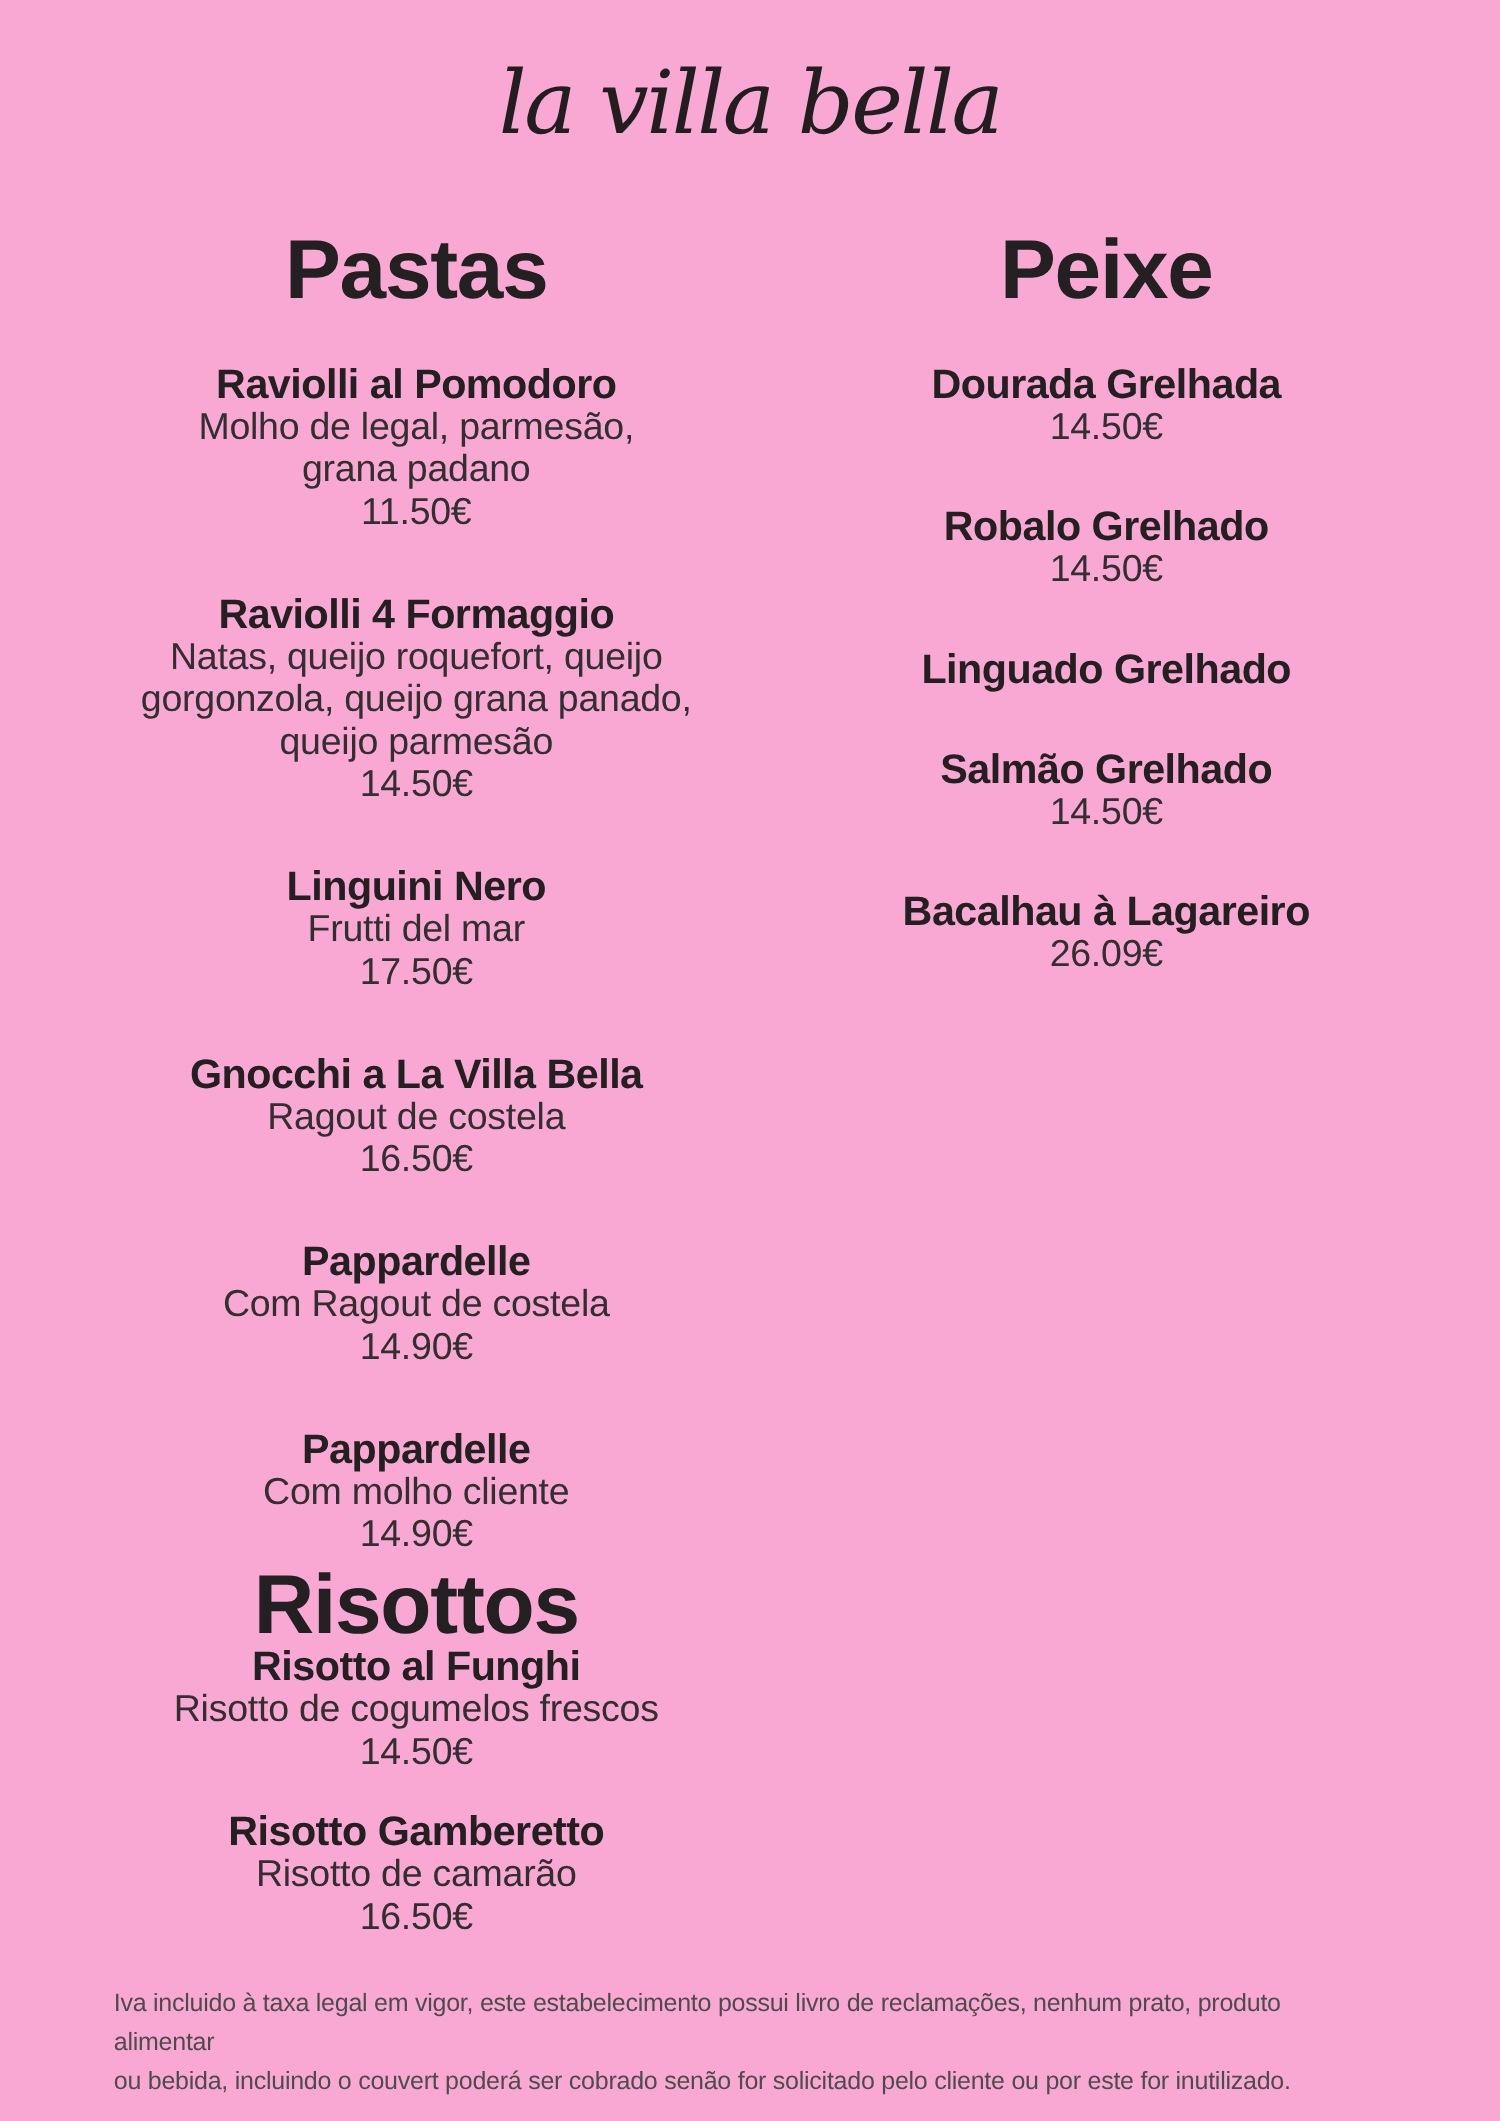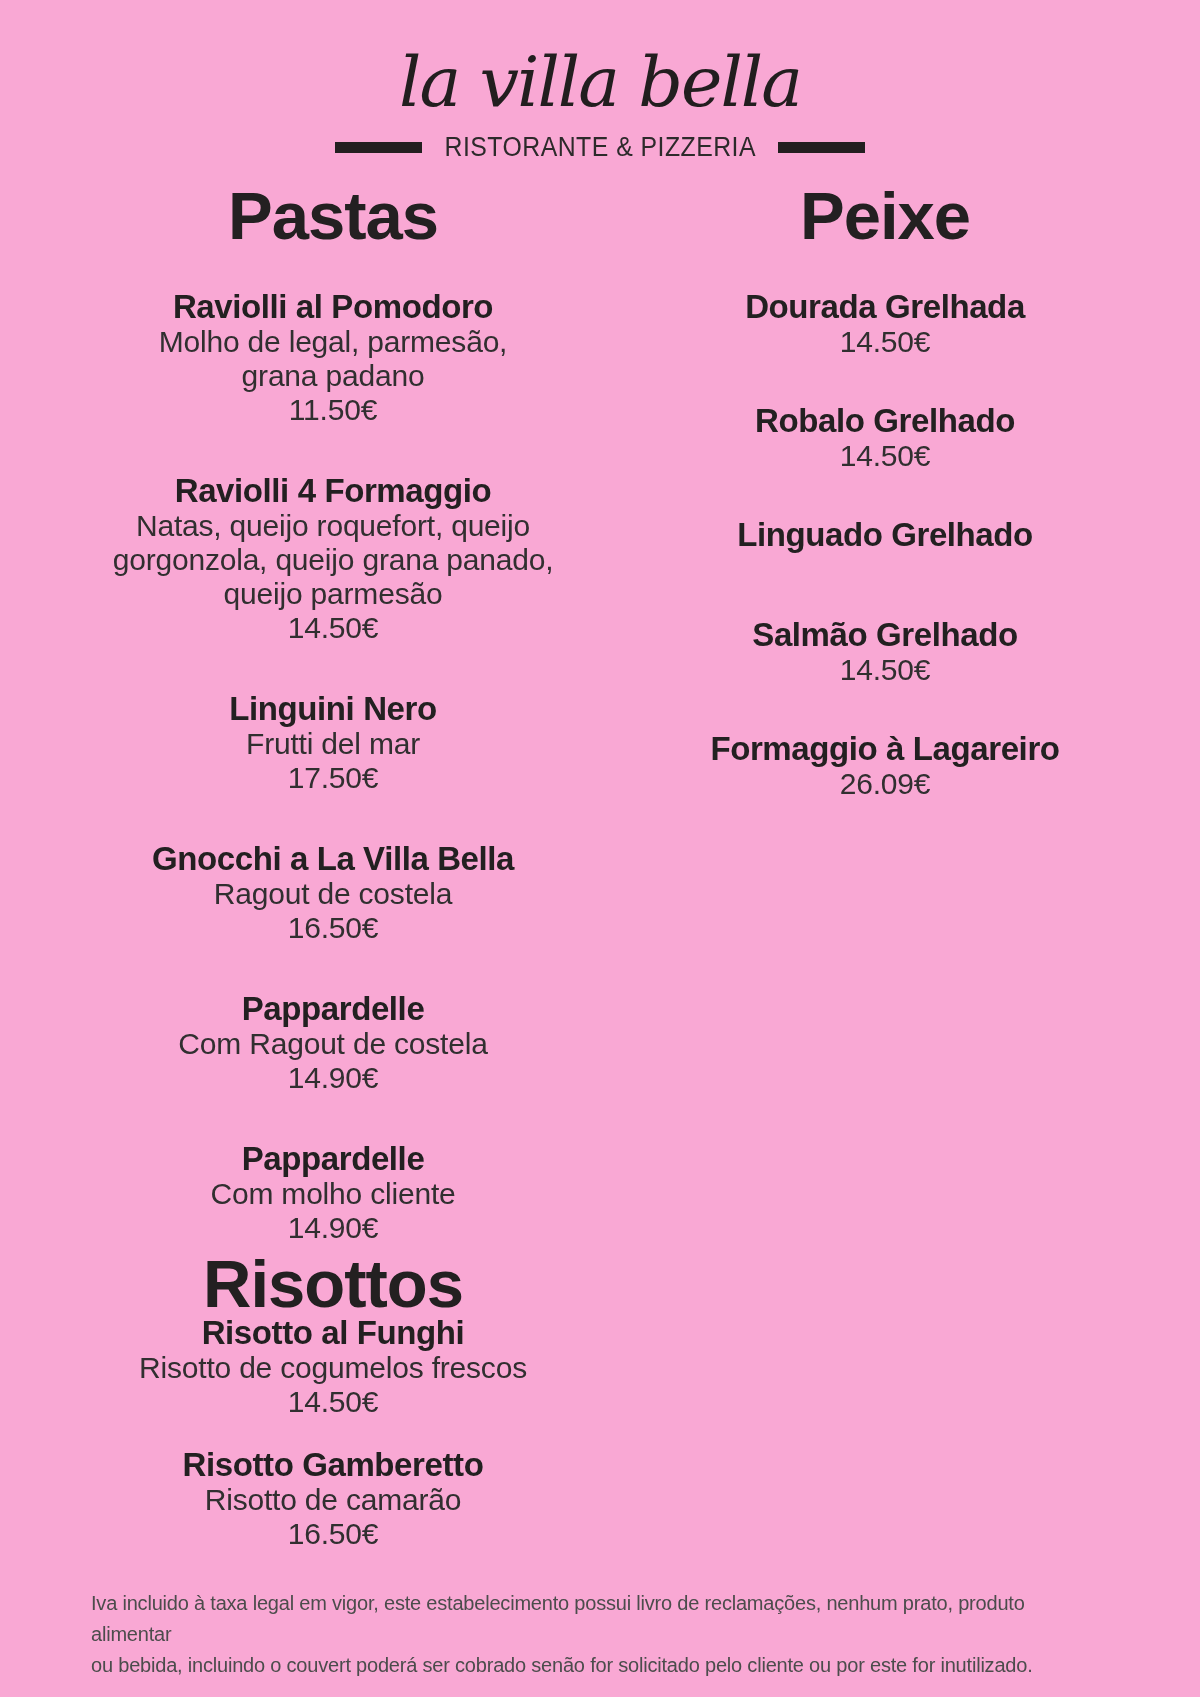--- a/index.html
+++ b/index.html
@@ -113,25 +113,20 @@
     text-align:left;
   }
 </style>
 </head>
 <body>
 
 <div class="page">
 
   <header class="brand">
     <div class="brand-script">la villa bella</div>
-    <div class="tagline-row">
-      <span class="bar"></span>
-      <span class="tagline-text">RISTORANTE &amp; PIZZERIA</span>
-      <span class="bar"></span>
-    </div>
   </header>
 
   <div class="col col-left">
 
     <section>
       <h2 class="section-title">Pastas</h2>
 
       <div class="item">
         <div class="item-name">Raviolli al Pomodoro</div>
         <div class="item-desc">Molho de legal, parmesão,
@@ -197,31 +192,31 @@
       <div class="item" style="margin-bottom:44px">
         <div class="item-name">Dourada Grelhada</div>
         <div class="item-price">14.50€</div>
       </div>
 
       <div class="item" style="margin-bottom:44px">
         <div class="item-name">Robalo Grelhado</div>
         <div class="item-price">14.50€</div>
       </div>
 
-      <div class="item" style="margin-bottom:64px">
+      <div class="item" style="margin-bottom:44px">
         <div class="item-name">Linguado Grelhado</div>
       </div>
 
       <div class="item" style="margin-bottom:44px">
         <div class="item-name">Salmão Grelhado</div>
         <div class="item-price">14.50€</div>
       </div>
 
       <div class="item">
-        <div class="item-name">Formaggio à Lagareiro</div>
+        <div class="item-name">Bacalhau à Lagareiro</div>
         <div class="item-price">26.09€</div>
       </div>
     </section>
   </div>
 
   <div class="footer-note">Iva incluido à taxa legal em vigor, este estabelecimento possui livro de reclamações, nenhum prato, produto alimentar
 ou bebida, incluindo o couvert poderá ser cobrado senão for solicitado pelo cliente ou por este for inutilizado.</div>
 
 </div>
 

